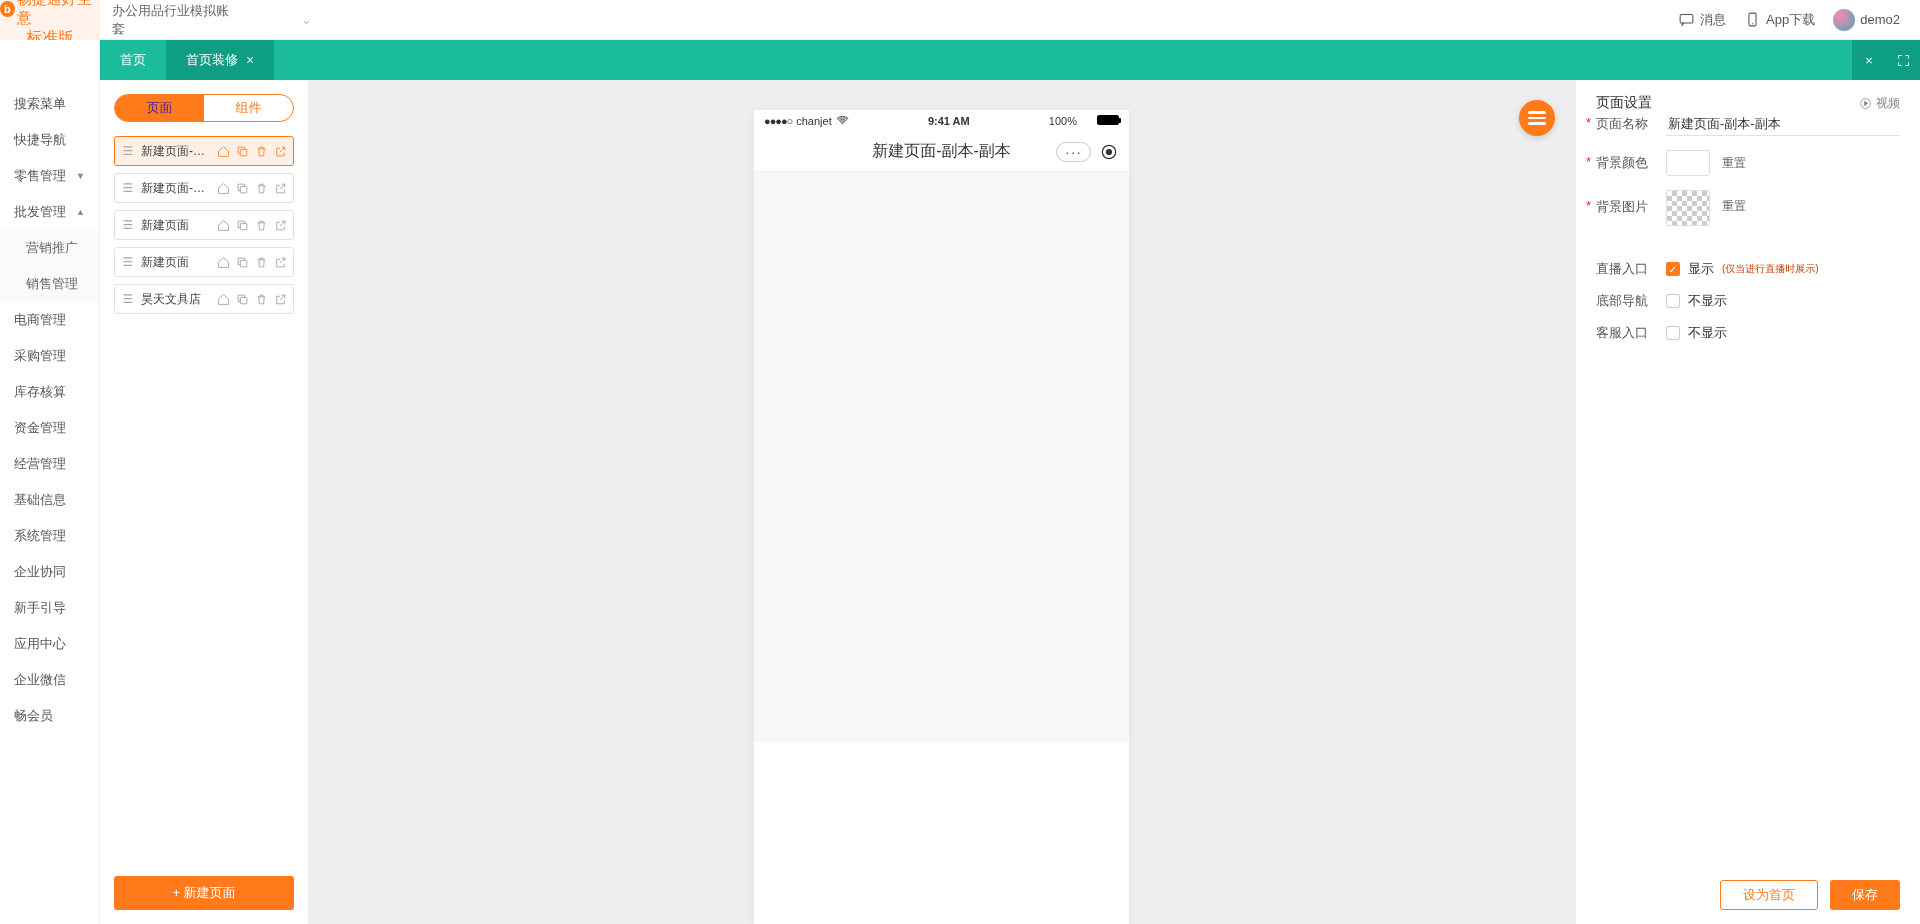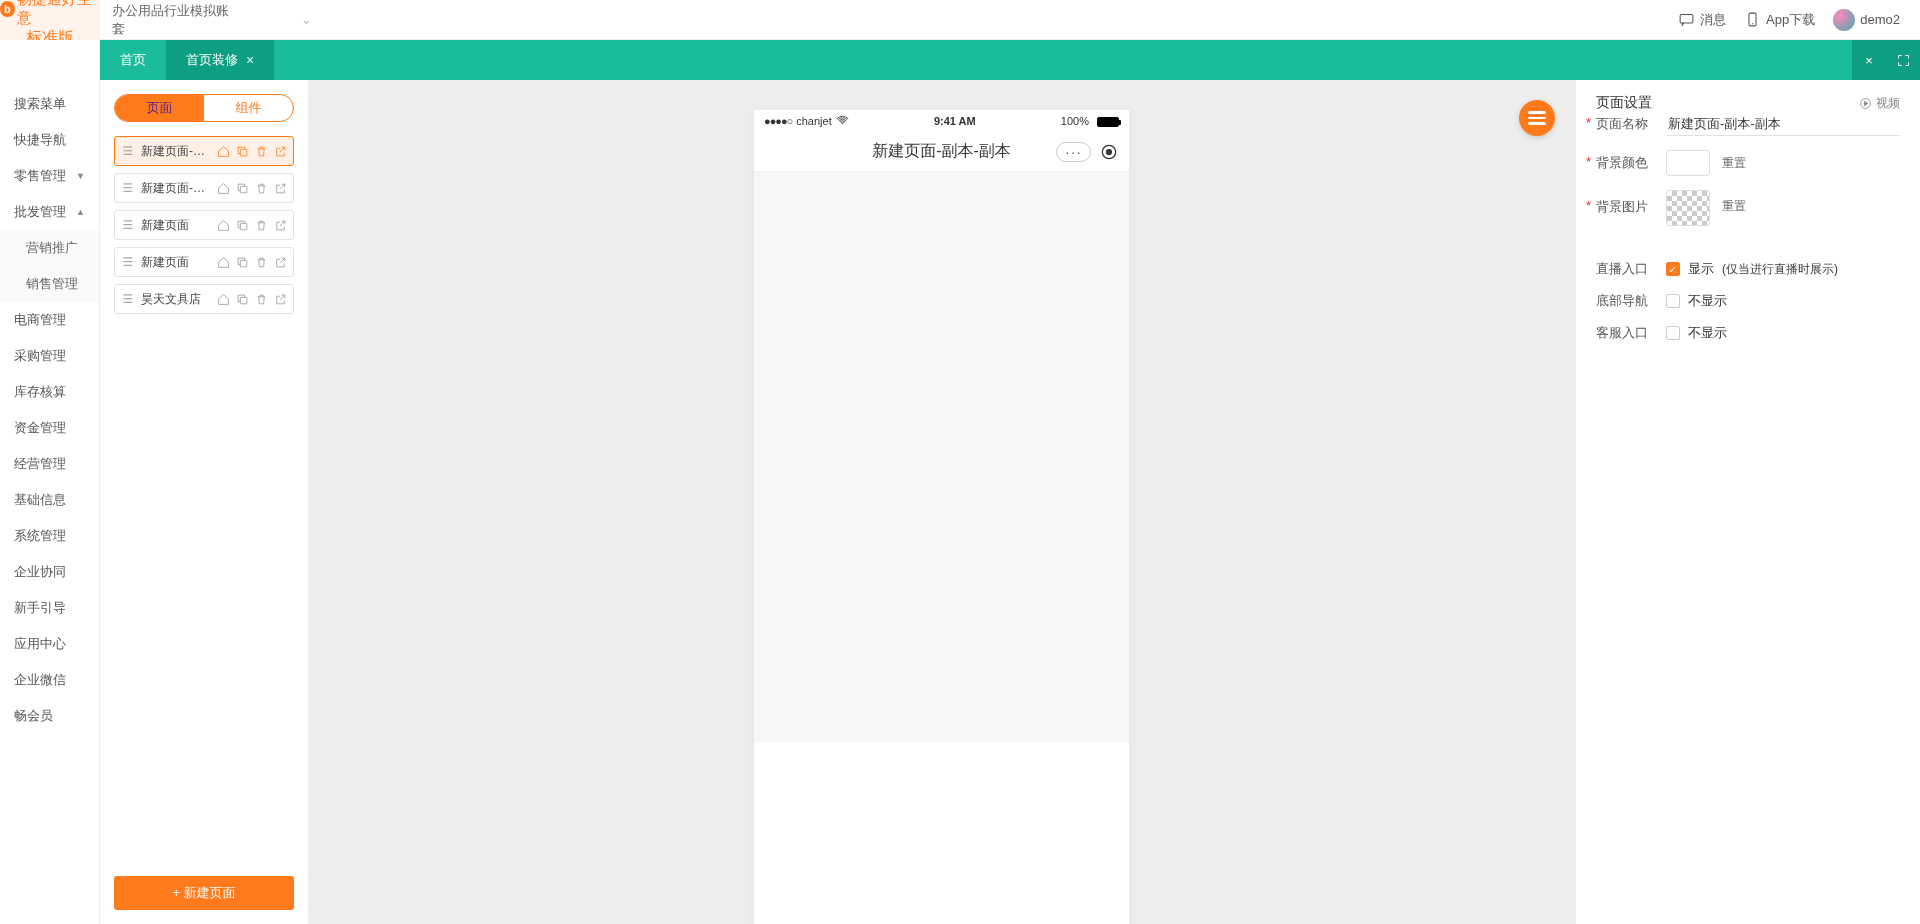--- a/index.html
+++ b/index.html
@@ -82,21 +82,21 @@
     .form-row { display: flex; align-items: center; margin-bottom: 14px; font-size: 13px; }
     .form-label { width: 70px; color: #555; position: relative; }
     .form-label.req::before { content: '*'; color: #f5222d; position: absolute; left: -10px; }
     .form-input { flex: 1; border: none; border-bottom: 1px solid #e0e0e0; padding: 4px 2px; font-size: 13px; color: #333; outline: none; }
     .swatch { width: 44px; height: 26px; border: 1px solid #ddd; border-radius: 3px; background: #fff; margin-right: 12px; }
     .swatch.checker { background-image: linear-gradient(45deg,#ccc 25%,transparent 25%),linear-gradient(-45deg,#ccc 25%,transparent 25%),linear-gradient(45deg,transparent 75%,#ccc 75%),linear-gradient(-45deg,transparent 75%,#ccc 75%); background-size: 10px 10px; background-position: 0 0,0 5px,5px -5px,-5px 0; width: 44px; height: 36px; }
     .reset-link { color: #666; font-size: 12px; cursor: pointer; }
     .cb-row { display: flex; align-items: center; gap: 8px; }
     .cb { width: 14px; height: 14px; border: 1px solid #ccc; border-radius: 2px; display: flex; align-items: center; justify-content: center; font-size: 10px; color: #fff; }
     .cb.on { background: #ff7a1a; border-color: #ff7a1a; }
-    .hint { font-size: 12px; color: #404040; }
+    .hint { font-size: 10px; color: #c2410c; }
     .footer { margin-top: auto; display: flex; justify-content: flex-end; gap: 12px; padding-top: 14px; }
     .btn { height: 30px; padding: 0 22px; border-radius: 3px; display: flex; align-items: center; cursor: pointer; font-size: 13px; }
     .btn.ghost { border: 1px solid #ff7a1a; color: #ff7a1a; background: #fff; }
     .btn.primary { background: #ff7a1a; color: #fff; }
     
     svg { stroke: currentColor; fill: none; stroke-width: 1.5; }
   </style>
 </head>
 <body>
 
@@ -372,21 +372,21 @@
           <div class="s-left">
             <span class="dots">●●●●○</span>
             <span>chanjet</span>
             <span class="wifi">
               <svg viewBox="0 0 24 24" width="13" height="13" fill="#000" stroke="none">
                   <path d="M12 20l-2-2a3 3 0 014 0zM6 14a9 9 0 0112 0l-2 2a6 6 0 00-8 0zM2 10a15 15 0 0120 0l-2 2a12 12 0 00-16 0z"></path>
                 </svg>
             </span>
           </div>
           <span style="font-weight:600">9:41 AM</span>
-          <div style="display:flex;align-items:flex-end;gap:8px">
+          <div style="display:flex;align-items:flex-start;gap:20px">
             <span>100%</span>
             <span class="batt"></span>
           </div>
         </div>
         <div class="phone-header">
           <span>新建页面-副本-副本</span>
           <div class="ph-actions">
             <span class="pill">···</span>
             <svg viewBox="0 0 24 24" width="20" height="20">
                 <circle cx="12" cy="12" r="8"></circle>
@@ -443,15 +443,19 @@
         </div>
       </div>
       <div class="form-row">
         <span class="form-label">客服入口</span>
         <div class="cb-row">
           <div class="cb"></div>
           <span>不显示</span>
         </div>
       </div>
 
+      <div class="footer">
+        <div class="btn ghost">设为首页</div>
+        <div class="btn primary">保存</div>
+      </div>
     </div>
   </div>
 </div>
 
 </body></html>

